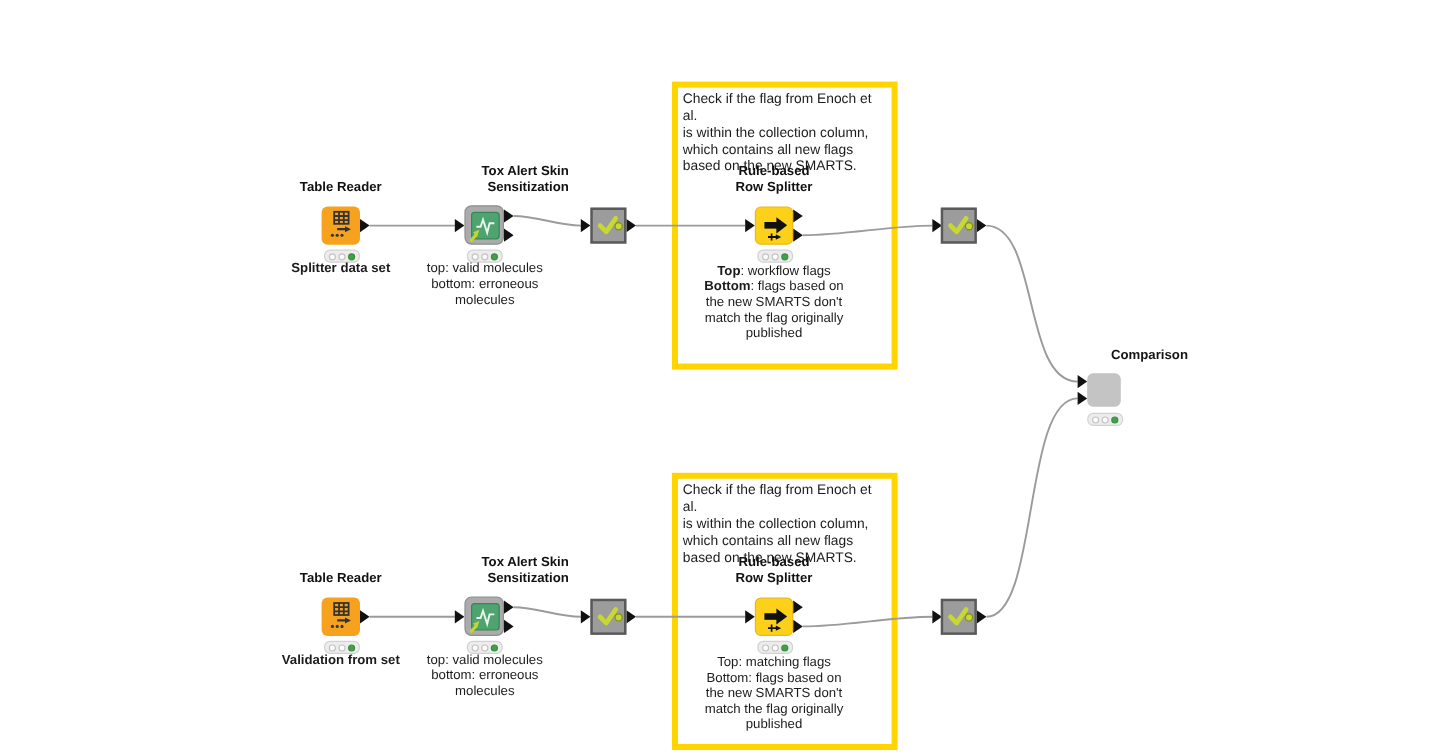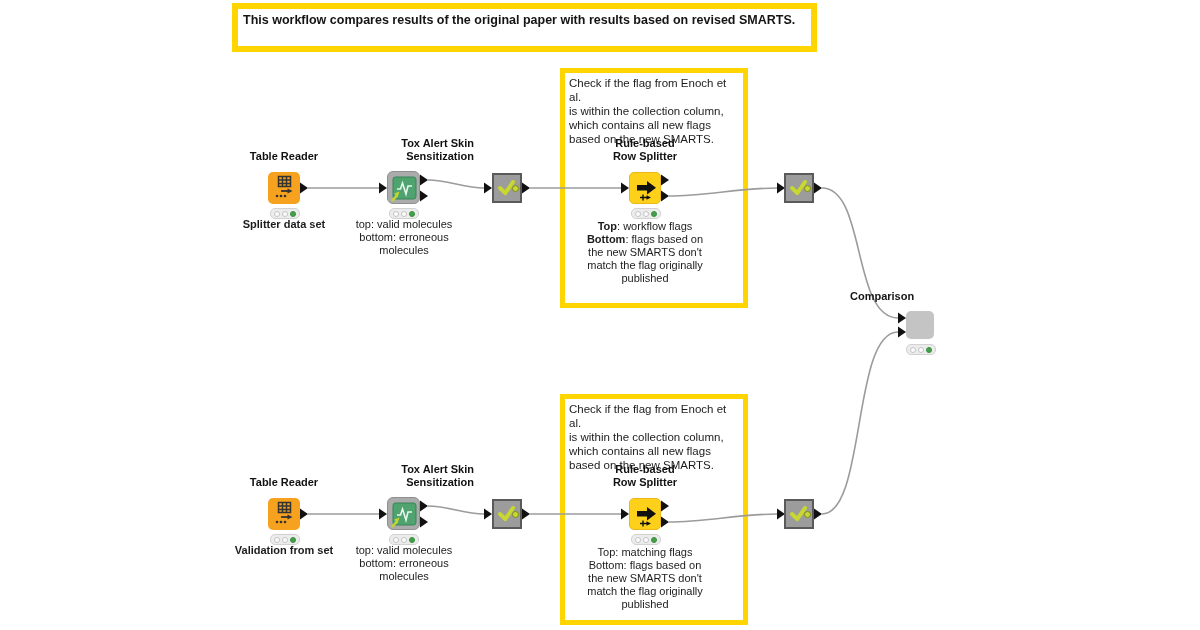--- a/index.html
+++ b/index.html
@@ -50,30 +50,27 @@
   
   .nlabel{position:absolute;text-align:center;font-size:11px;font-weight:bold;line-height:13px;z-index:3;color:#111;}
   .ncaption{position:absolute;text-align:center;font-size:11px;line-height:13px;z-index:3;color:#1c1c1c;}
   .cap-bold{font-weight:bold;margin-top:42px;}
   .lbl-reader{left:214px;top:150px;width:140px;}
   .lbl-tox{left:334px;top:137px;width:140px;text-align:right;}
   .lbl-splitter{left:575px;top:137px;width:140px;}
   .cap-reader{left:214px;top:218px;width:140px;font-weight:bold;}
   .cap-tox{left:334px;top:218px;width:140px;}
   .cap-splitter{left:565px;top:220px;width:160px;}
-  .lbl-comparison{position:absolute;left:850px;top:290px;width:140px;text-align:left;font-size:11px;font-weight:bold;z-index:3;}
+  .lbl-comparison{position:absolute;left:850px;top:290px;width:140px;text-align:right;font-size:11px;font-weight:bold;z-index:3;}
 </style>
 </head>
 <body>
 
 <div class="canvas">
 
-  <div class="banner">
-    <div class="banner-text">This workflow compares results of the original paper with results based on revised SMARTS.</div>
-  </div>
 
   <svg class="wires" width="1200" height="630">
     <g>
       <path class="wire" d="M308,188 L379,188"></path>
       <path class="wire" d="M428,180 C448,180 464,188 484,188"></path>
       <path class="wire" d="M530,188 L621,188"></path>
       <path class="wire" d="M669,196 C705,196 741,188 777,188"></path>
       <polygon class="port" points="300,182.5 308,188 300,193.5"></polygon>
       <polygon class="port" points="379,182.5 387,188 379,193.5"></polygon>
       <polygon class="port" points="420,174.5 428,180 420,185.5"></polygon>

